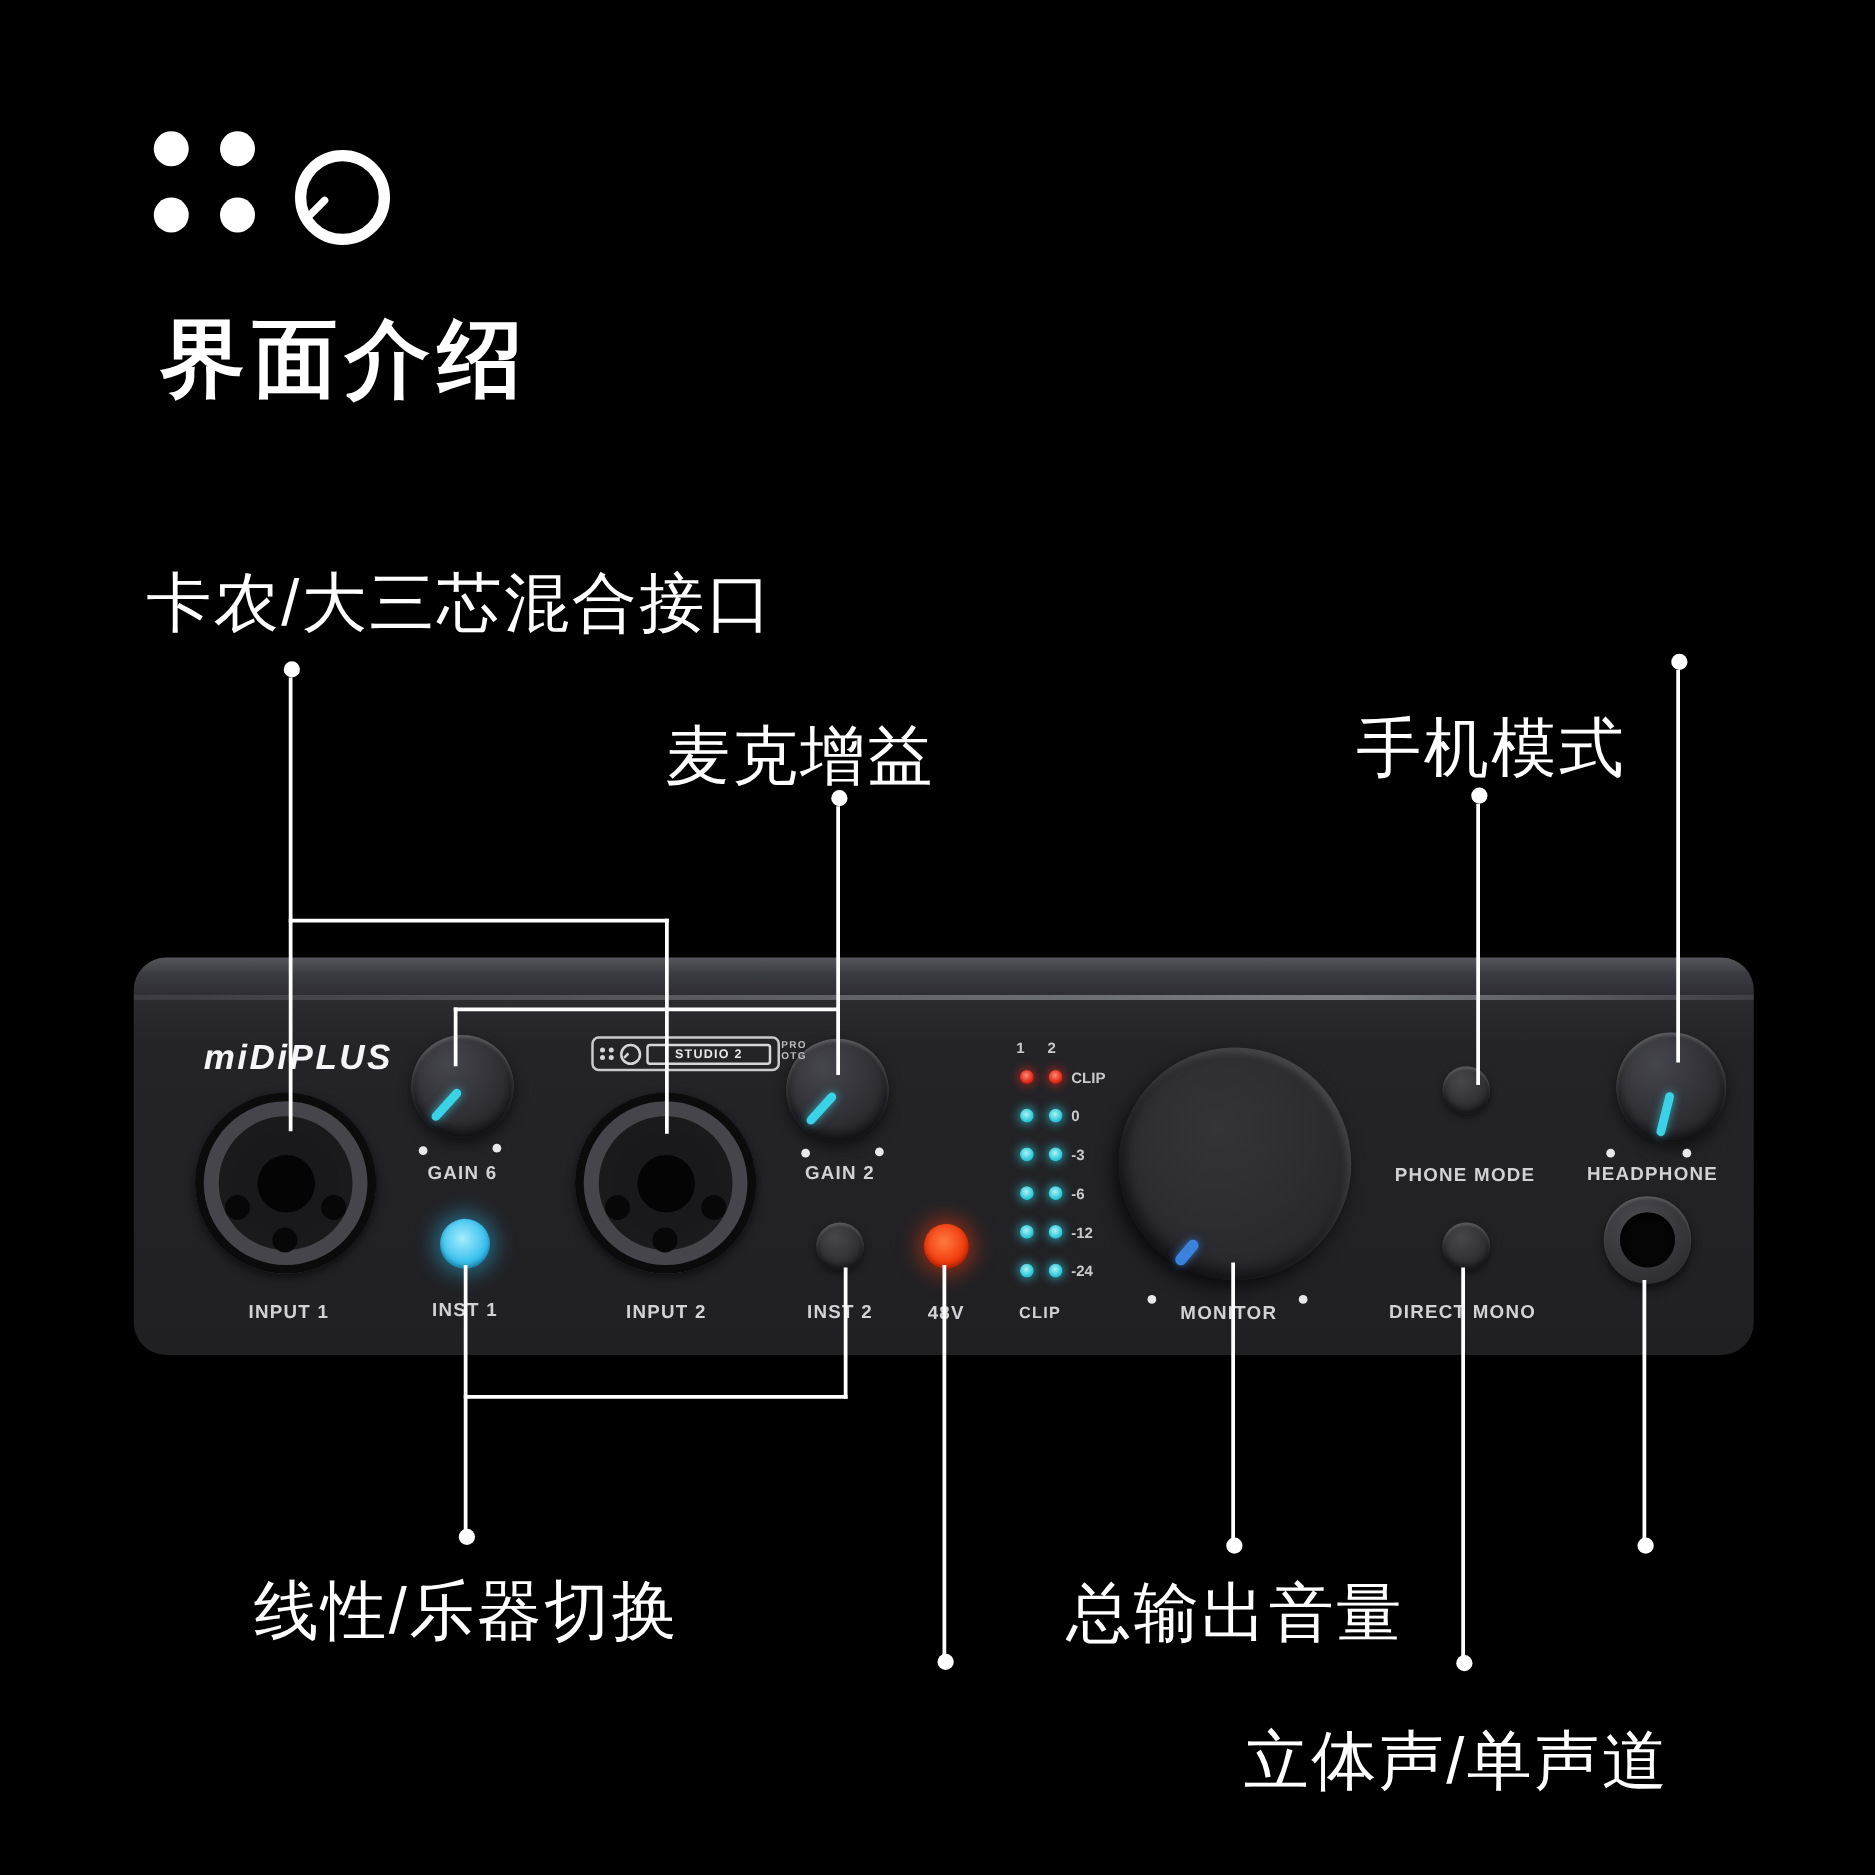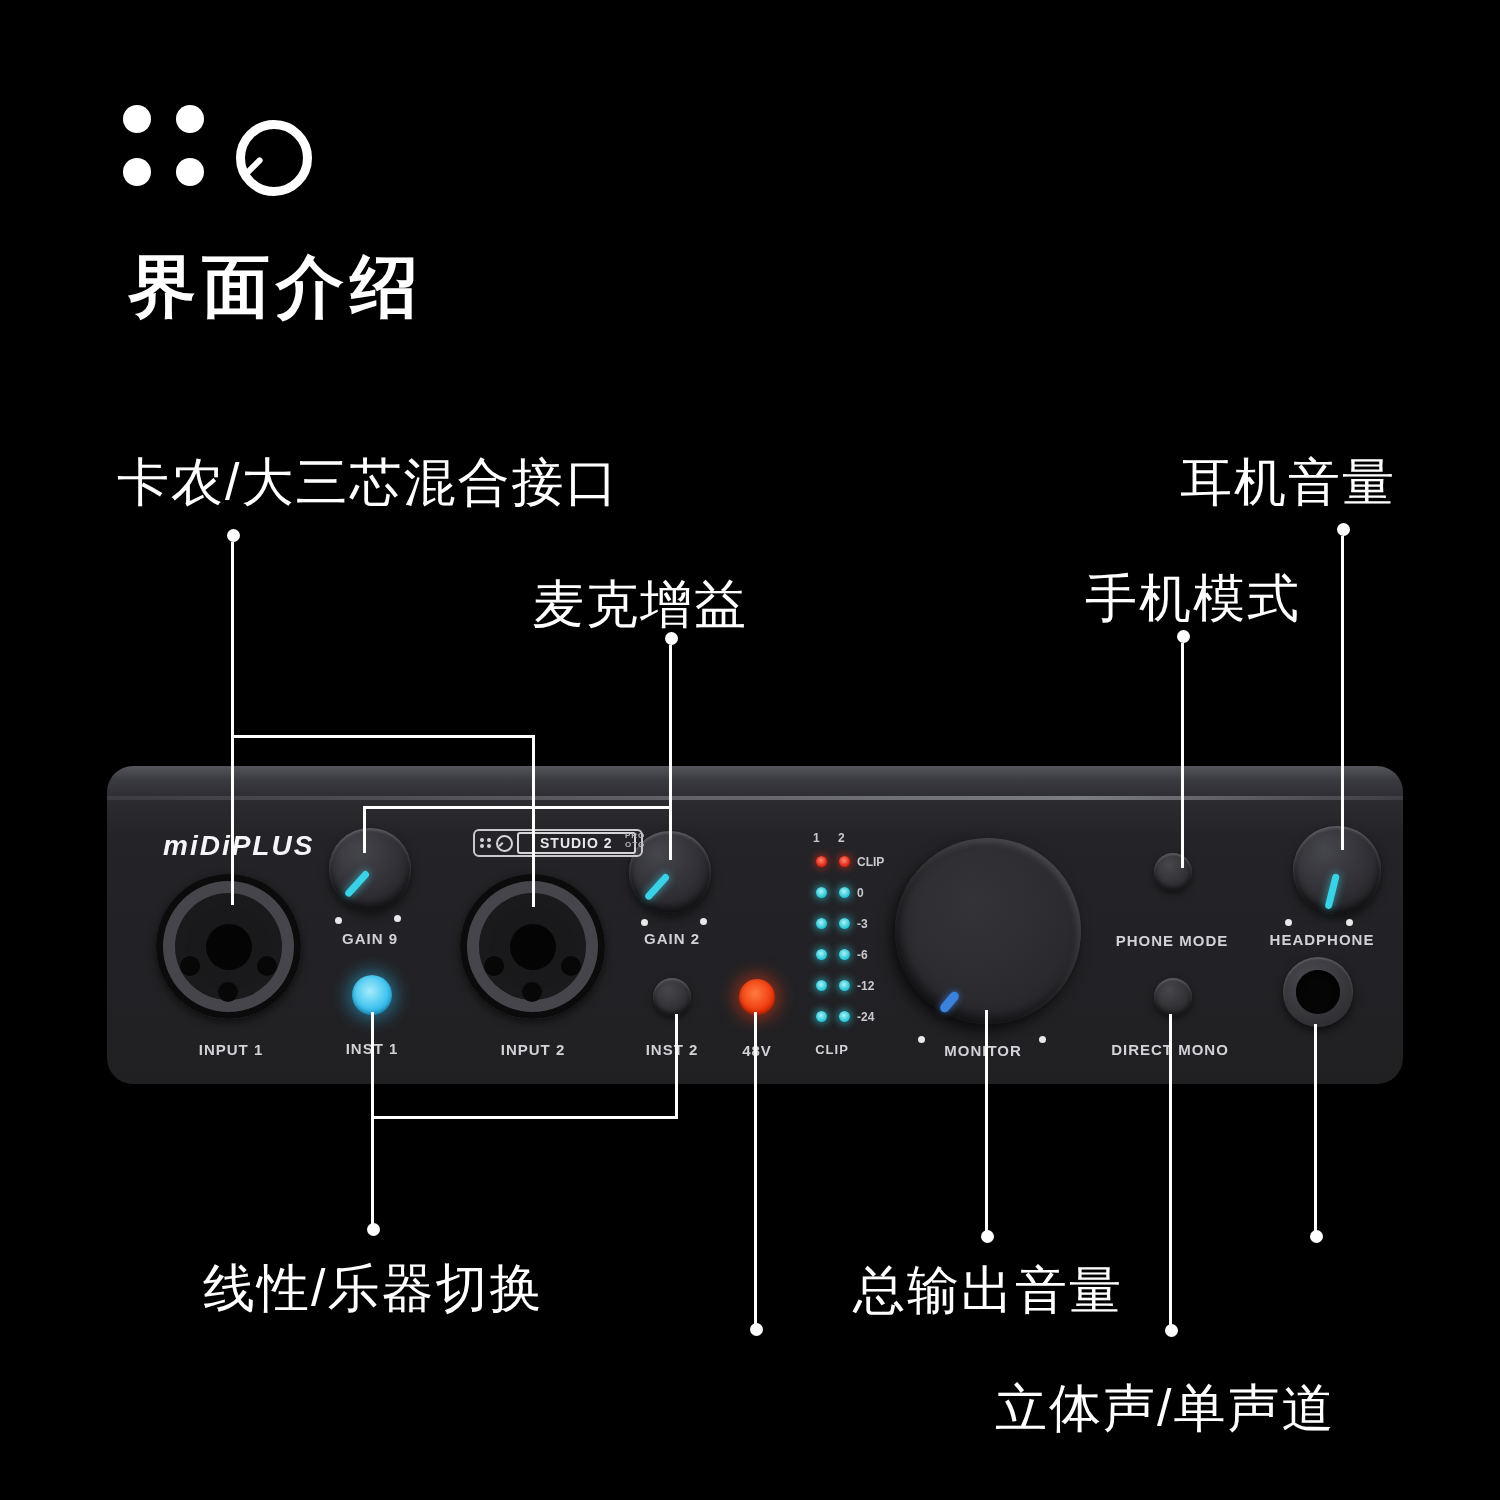--- a/index.html
+++ b/index.html
@@ -30,21 +30,21 @@
   .panel .gloss{position:absolute;left:0;top:30px;width:100%;height:4px;
                 background:linear-gradient(90deg,rgba(190,190,200,.10),rgba(220,220,230,.45) 75%,rgba(160,160,170,.15));}
   .brand{position:absolute;left:163px;top:830px;color:#f5f5f7;font-size:28px;font-weight:800;
          letter-spacing:2px;font-style:italic;z-index:5;}
   .badge{position:absolute;left:473px;top:829px;height:24px;border:2px solid #c9c9cd;border-radius:6px;
          display:flex;align-items:center;gap:4px;padding:0 5px;z-index:5;}
   .badge .mdots{display:grid;grid-template-columns:5px 5px;grid-gap:2px;}
   .badge .mdots i{width:4px;height:4px;border-radius:50%;background:#d6d6da;}
   .badge .mknob{width:13px;height:13px;border:2px solid #d6d6da;border-radius:50%;position:relative;}
   .badge .mknob i{position:absolute;left:2px;top:5px;width:2px;height:5px;background:#d6d6da;transform:rotate(45deg);}
-  .badge .mbox{border:2px solid #d6d6da;border-radius:3px;color:#e8e8ec;font-size:14px;font-weight:700;
+  .badge .mbox{border:2px solid #d6d6da;border-radius:3px;color:#e8e8ec;font-size:10px;font-weight:700;
                padding:1px 21px;letter-spacing:1px;white-space:nowrap;}
   .badge-suffix{position:absolute;left:625px;top:831px;color:#b9b9bf;font-size:8px;font-weight:700;
                 line-height:9px;letter-spacing:1px;z-index:5;}
 
   .pnl-label{position:absolute;color:#d2d2d6;font-size:15px;font-weight:700;letter-spacing:1px;
              transform:translateX(-50%);white-space:nowrap;z-index:6;}
 
   
   .jack{position:absolute;width:145px;height:145px;border-radius:50%;background:#19191b;
         box-shadow:inset 0 0 0 7px #0b0b0c, inset 0 0 0 19px #45454b, inset 0 0 0 30px #1a1a1d,
@@ -103,21 +103,20 @@
     <div class="logo-dot" style="left:176px;top:158px;"></div>
     <div class="logo-ring" style="left:236px;top:120px;">
         <span class="tick"></span>
       </div>
   </div>
 
   <div class="page-title">界面介绍</div>
 
   <div class="callout" style="left:117px;top:448px;">卡农/大三芯混合接口</div>
   <div class="callout" style="left:532px;top:570px;">麦克增益</div>
-  <div class="callout" style="left:1180px;top:448px;">耳机音量</div>
   <div class="callout" style="left:1085px;top:564px;">手机模式</div>
   <div class="callout" style="left:853px;top:1256px;">总输出音量</div>
   <div class="callout" style="left:203px;top:1254px;">线性/乐器切换</div>
   <div class="callout" style="left:995px;top:1374px;">立体声/单声道</div>
 
   <div class="panel">
     <div class="gloss"></div>
   </div>
 
   <div class="brand">miDiPLUS</div>
@@ -181,21 +180,21 @@
   <div class="flank" style="left:394px;top:915px;"></div>
   <div class="flank" style="left:641px;top:919px;"></div>
   <div class="flank" style="left:700px;top:918px;"></div>
   <div class="flank" style="left:918px;top:1036px;"></div>
   <div class="flank" style="left:1039px;top:1036px;"></div>
   <div class="flank" style="left:1285px;top:919px;"></div>
   <div class="flank" style="left:1346px;top:919px;"></div>
 
   <div class="pnl-label" style="left:231px;top:1041px;">INPUT 1</div>
   <div class="pnl-label" style="left:533px;top:1041px;">INPUT 2</div>
-  <div class="pnl-label" style="left:370px;top:930px;">GAIN 9</div>
+  <div class="pnl-label" style="left:370px;top:930px;">GAIN 6</div>
   <div class="pnl-label" style="left:672px;top:930px;">GAIN 2</div>
   <div class="pnl-label" style="left:372px;top:1040px;">INST 1</div>
   <div class="pnl-label" style="left:672px;top:1041px;">INST 2</div>
   <div class="pnl-label" style="left:757px;top:1042px;">48V</div>
   <div class="pnl-label" style="left:832px;top:1042px;font-size:13px;">CLIP</div>
   <div class="pnl-label" style="left:983px;top:1042px;">MONITOR</div>
   <div class="pnl-label" style="left:1172px;top:932px;">PHONE MODE</div>
   <div class="pnl-label" style="left:1170px;top:1041px;">DIRECT MONO</div>
   <div class="pnl-label" style="left:1322px;top:931px;">HEADPHONE</div>
 

